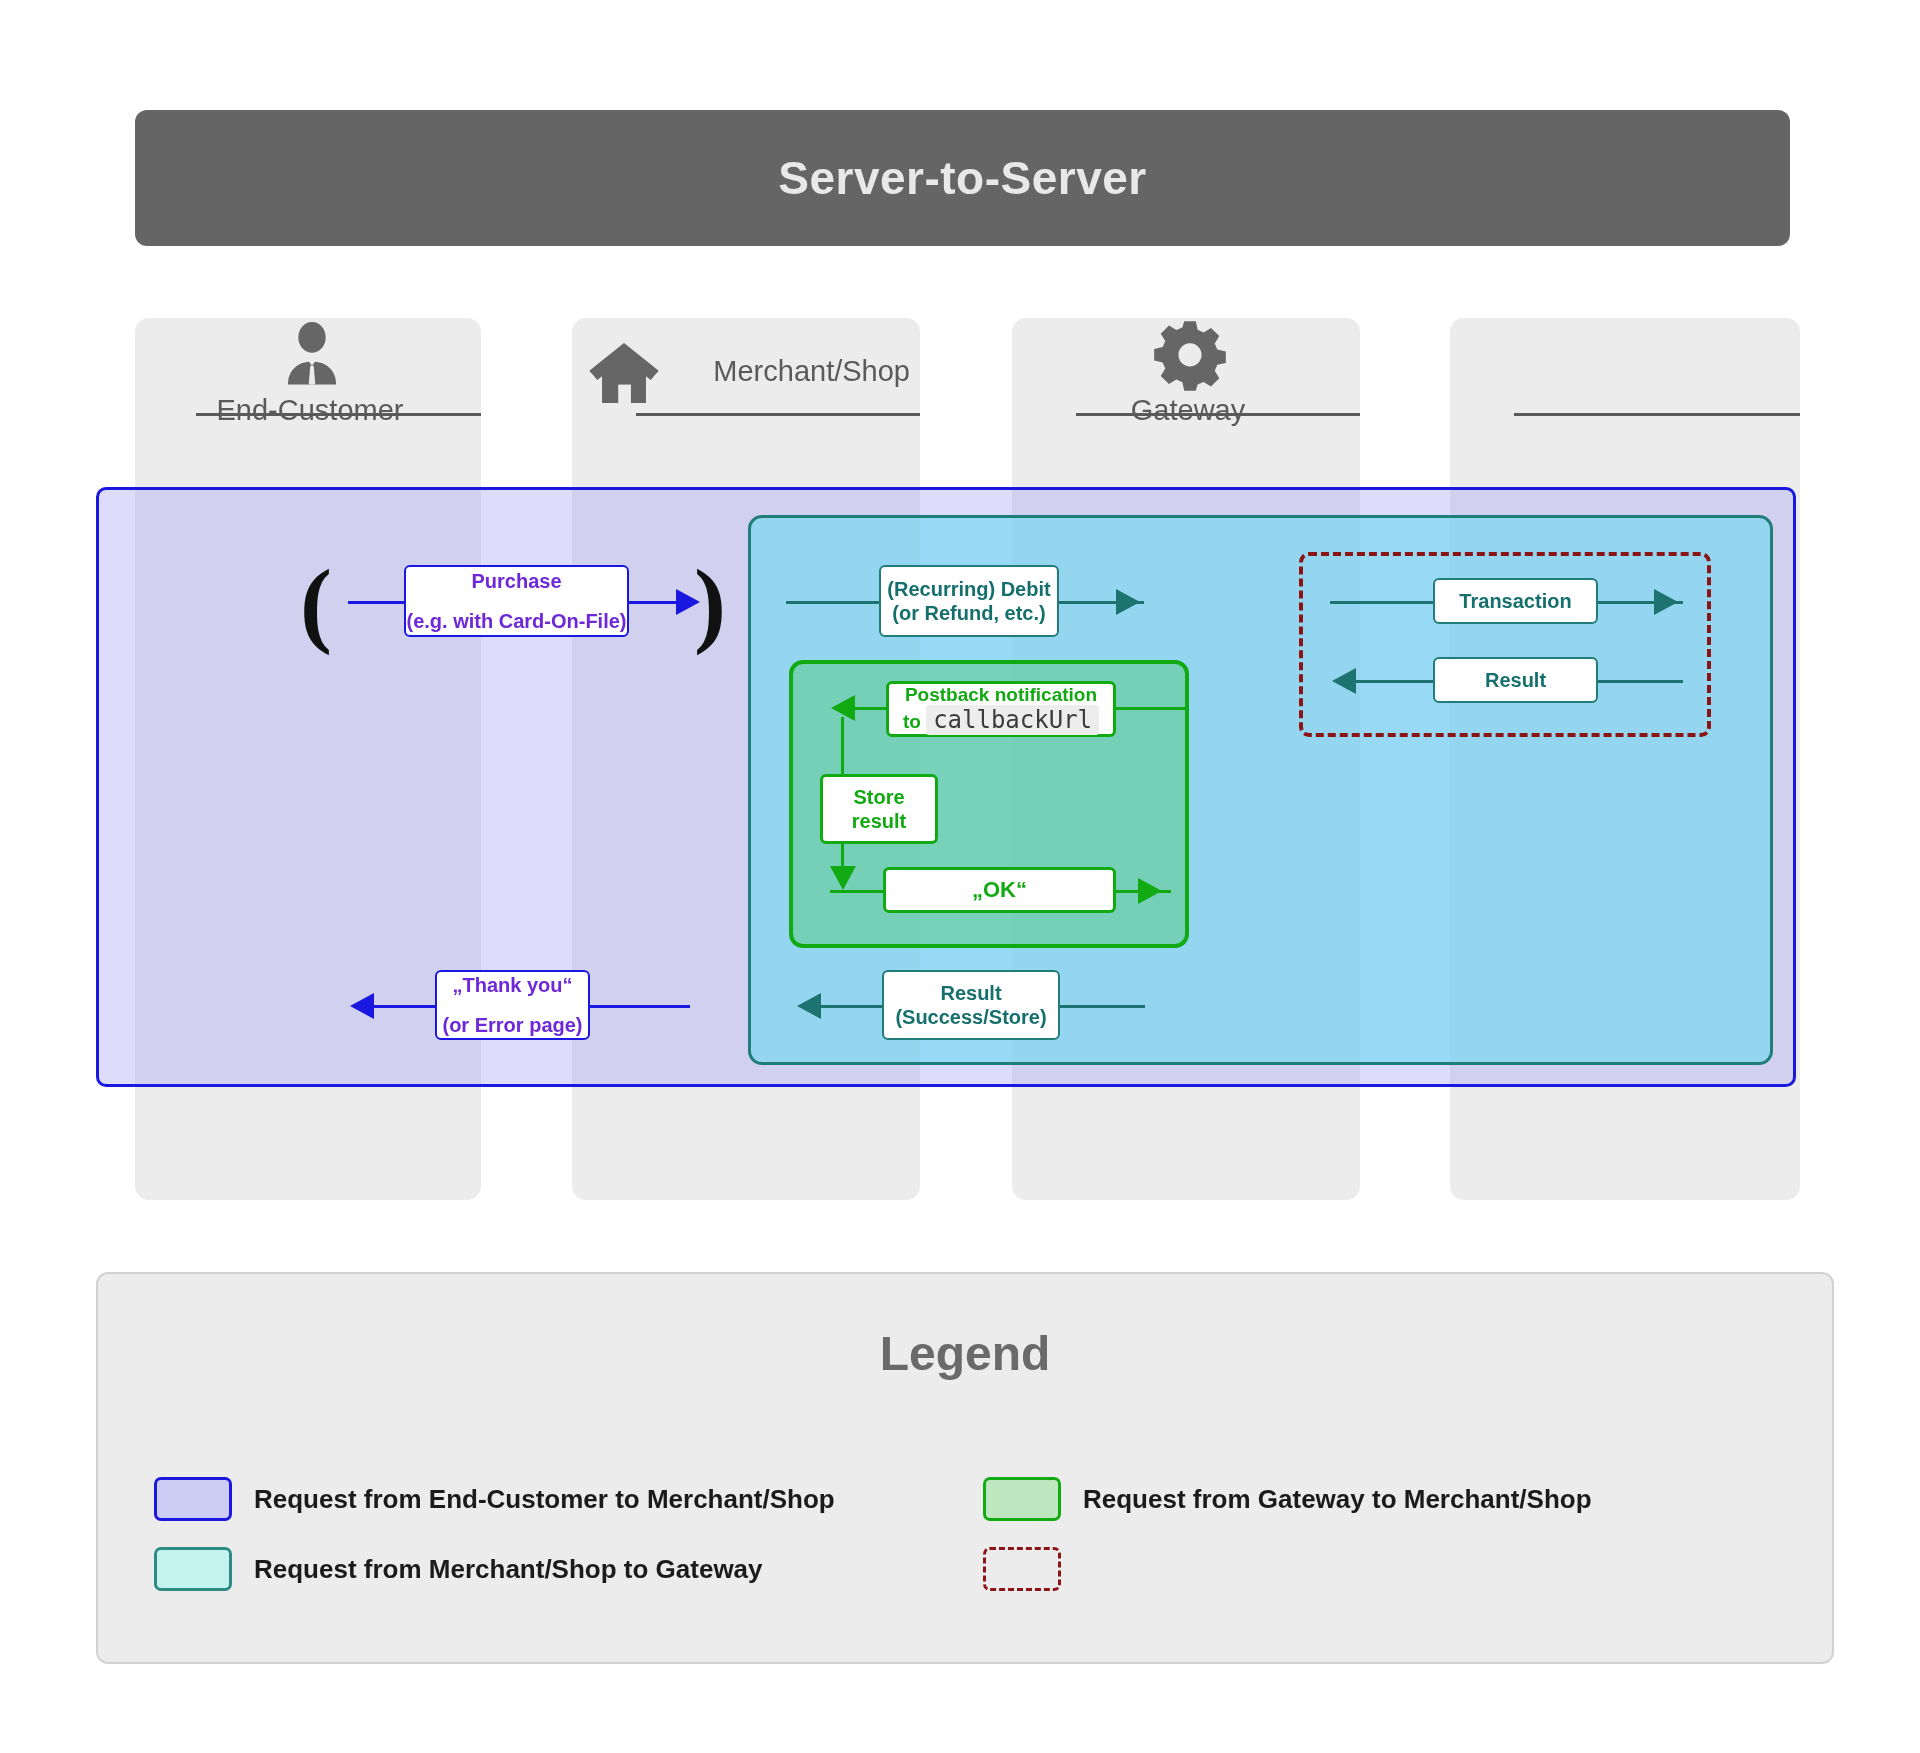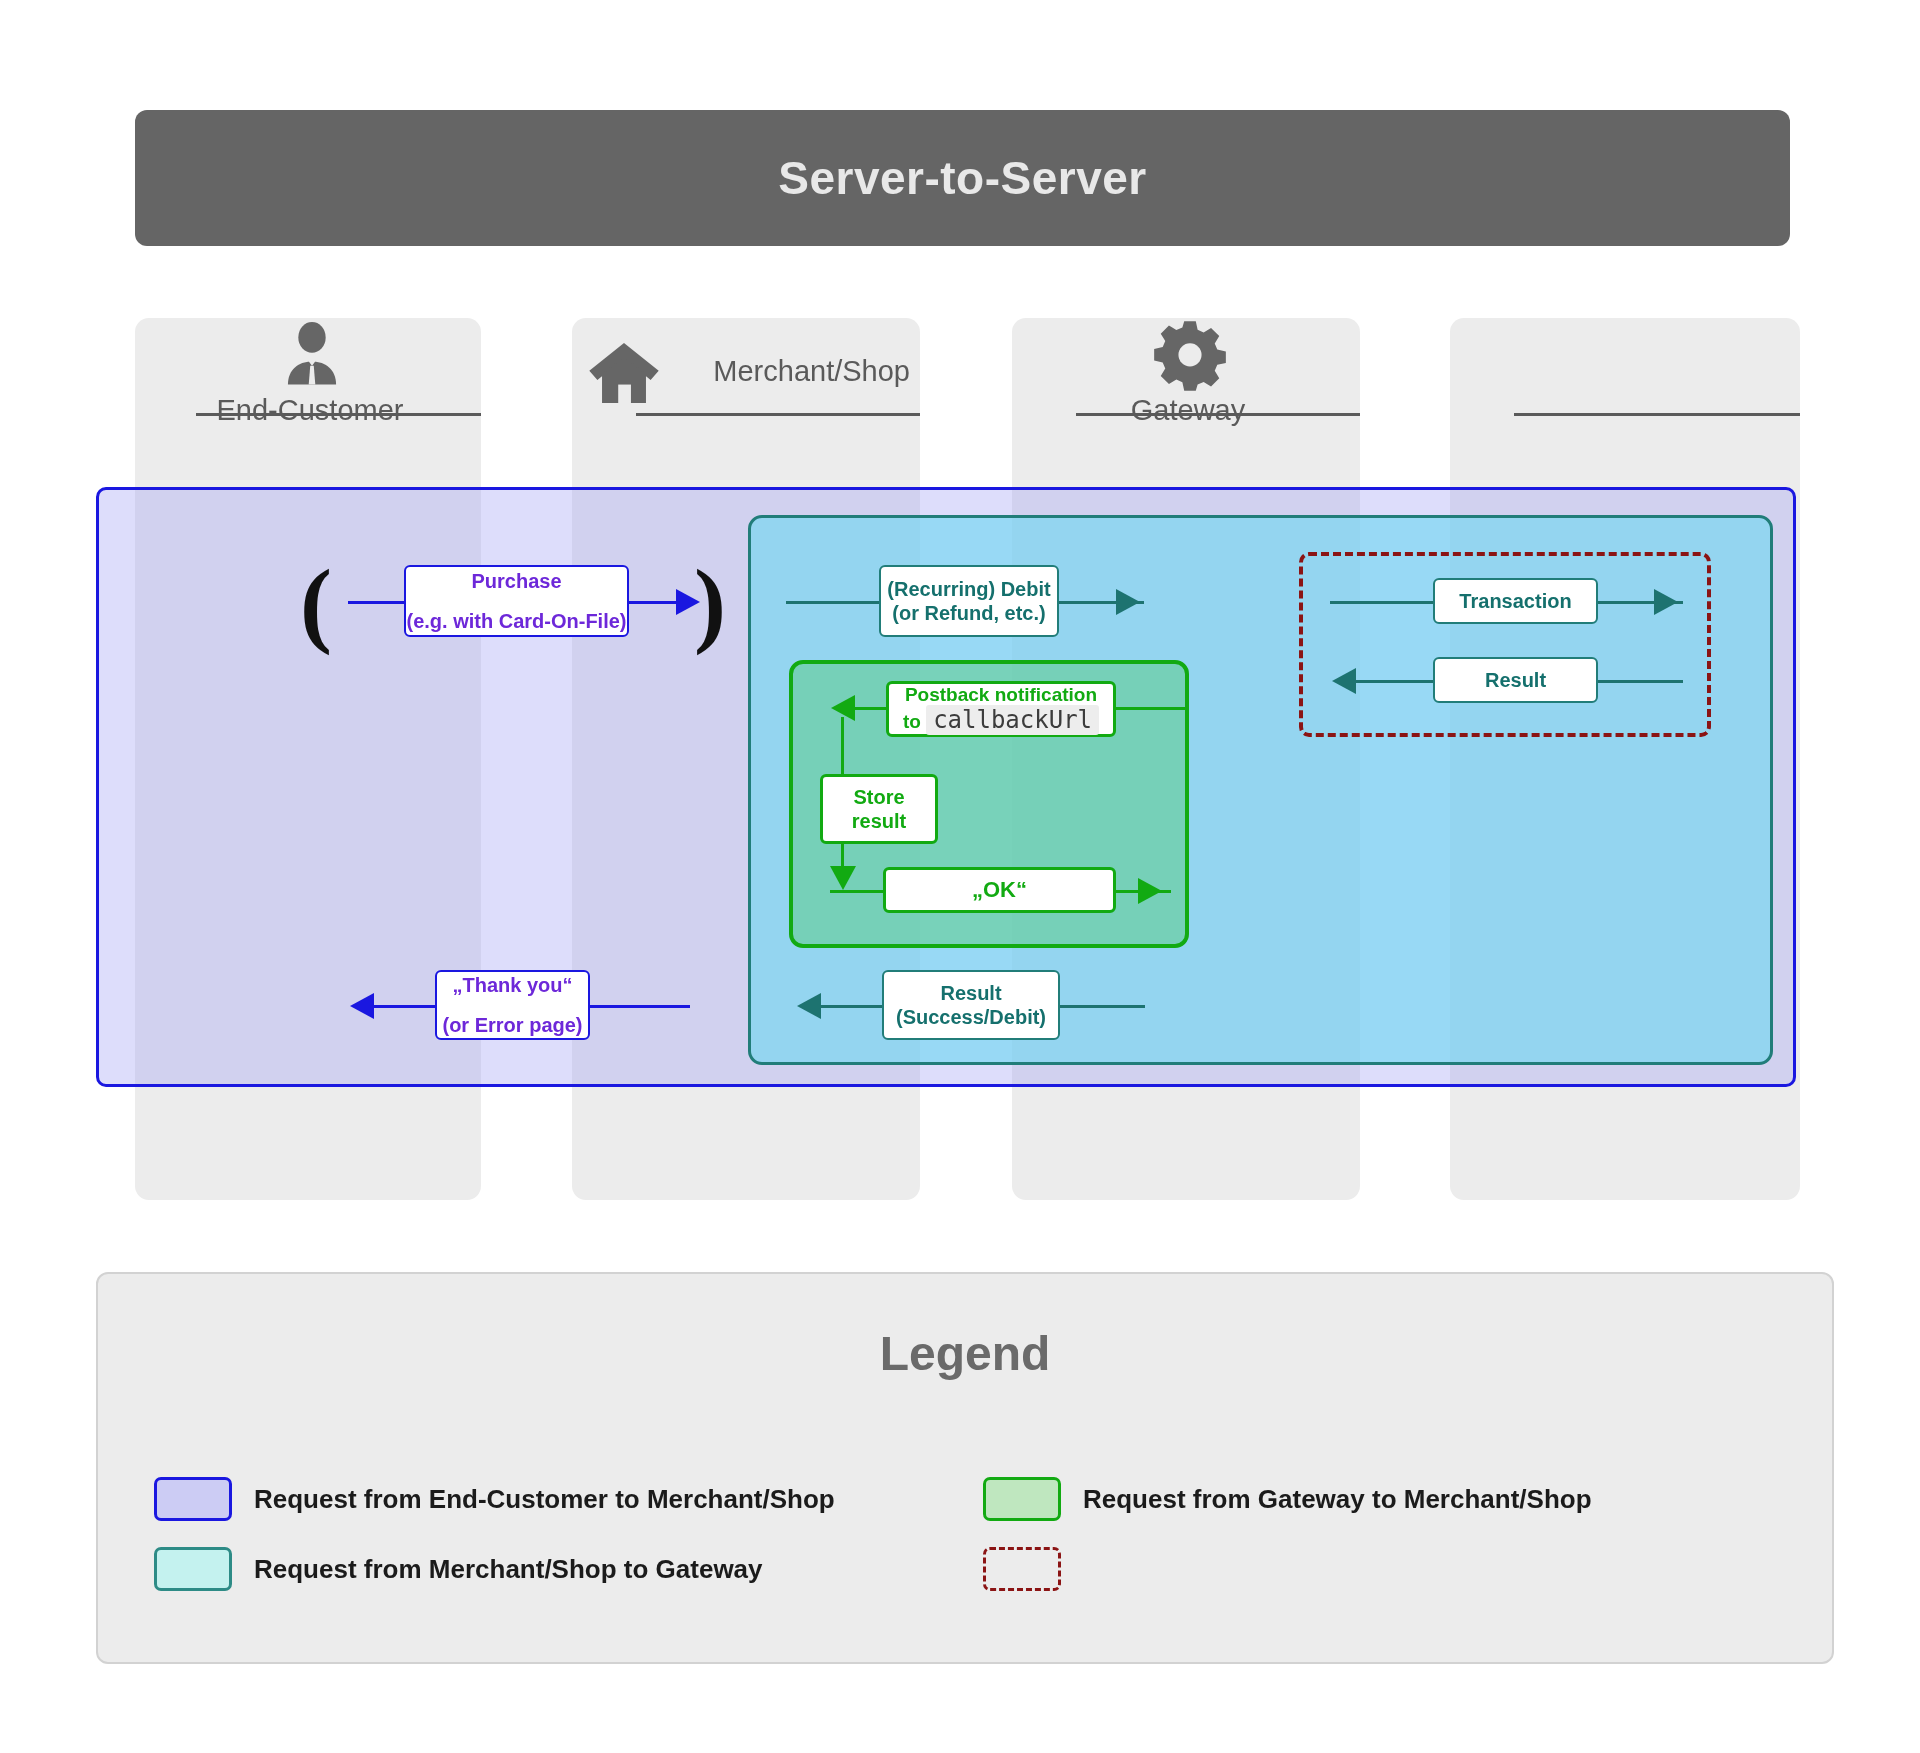--- a/index.html
+++ b/index.html
@@ -321,21 +321,21 @@
   <div class="node green" style="left:883px; top:867px; width:233px; height:46px; font-size:22px;">
     <span>„OK“</span>
   </div>
   <div class="hline green" style="left:1116px; top:890px; width:55px;"></div>
   <div class="arrow green right" style="left:1138px; top:878px;"></div>
 
   <div class="arrow teal left" style="left:797px; top:993px;"></div>
   <div class="hline teal" style="left:819px; top:1005px; width:65px;"></div>
   <div class="node teal" style="left:882px; top:970px; width:178px; height:70px; font-size:20px;">
     <span>Result</span>
-    <span>(Success/Debit)</span>
+    <span>(Success/Store)</span>
   </div>
   <div class="hline teal" style="left:1060px; top:1005px; width:85px;"></div>
 
   <div class="arrow blue left" style="left:350px; top:993px;"></div>
   <div class="hline blue" style="left:372px; top:1005px; width:65px;"></div>
   <div class="node blue" style="left:435px; top:970px; width:155px; height:70px; font-size:20px;">
     <span>„Thank you“</span>
     <span>(or Error page)</span>
   </div>
   <div class="hline blue" style="left:590px; top:1005px; width:100px;"></div>

